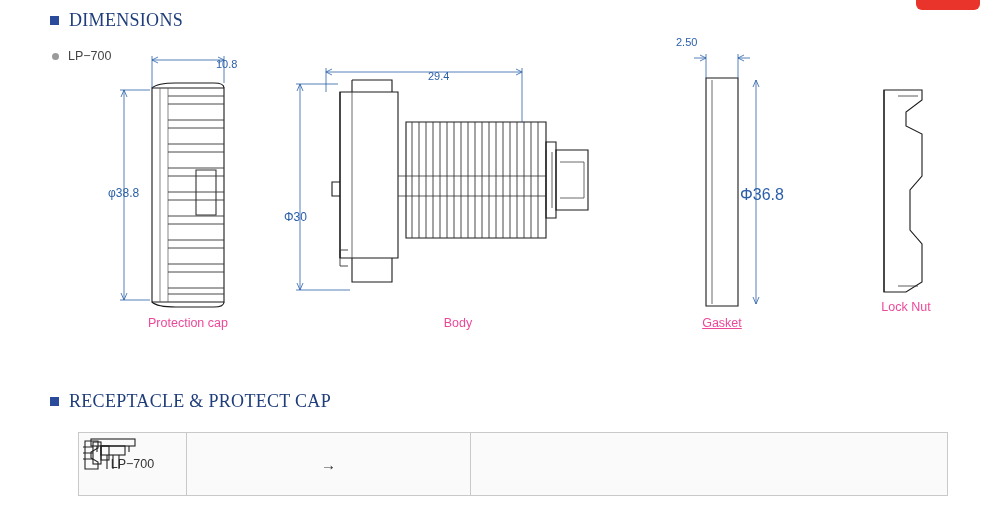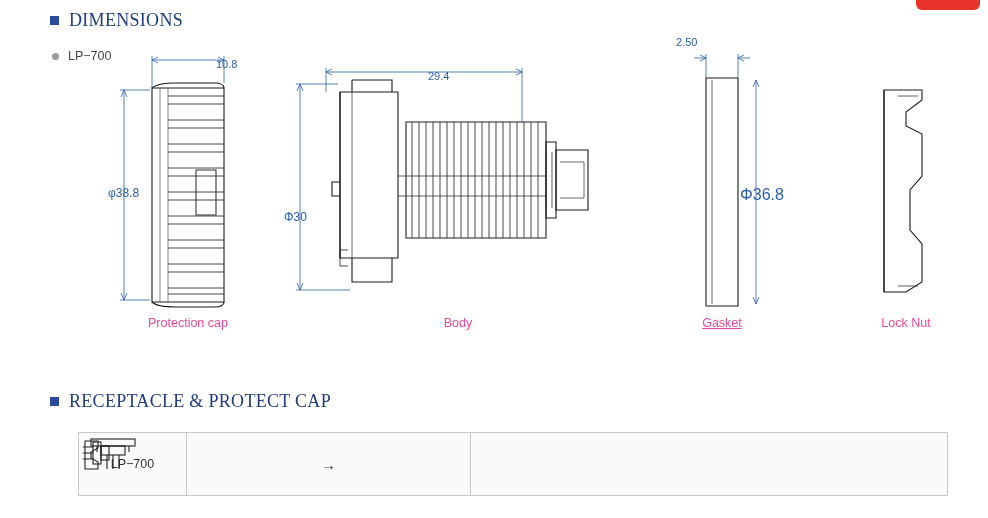--- a/index.html
+++ b/index.html
@@ -204,21 +204,21 @@
 <div class="dimtext" style="left:172px;top:58px;margin-left:44px;">10.8</div>
 <div class="dimtext" style="left:82px;top:186px;font-size:12px;margin-left:26px;">φ38.8</div>
 <div class="dimtext" style="left:428px;top:70px;">29.4</div>
 <div class="dimtext" style="left:284px;top:186px;font-size:12px;margin-top:24px;">Φ30</div>
 <div class="dimtext" style="left:676px;top:36px;">2.50</div>
 <div class="dimtext" style="left:740px;top:186px;font-size:16px;">Φ36.8</div>
 
 <div class="caption" style="left:116px;top:316px;width:144px;">Protection cap</div>
 <div class="caption" style="left:386px;top:316px;width:144px;">Body</div>
 <div class="caption" style="left:650px;top:316px;width:144px;text-decoration:underline;">Gasket</div>
-<div class="caption" style="left:834px;top:316px;width:144px;">Lock Nut</div>
+<div class="caption" style="left:834px;top:300px;width:144px;">Lock Nut</div>
 
 <div class="sec-head" style="left:50px;top:391px;">
   <span class="sec-bullet"></span>
   <span class="sec-title">RECEPTACLE &amp; PROTECT CAP</span>
 </div>
 
 <div class="tbl">
   <div class="tcell c1">LP−700</div>
   <div class="tcell c2">
     <svg width="70" height="44" viewBox="0 0 70 44">

